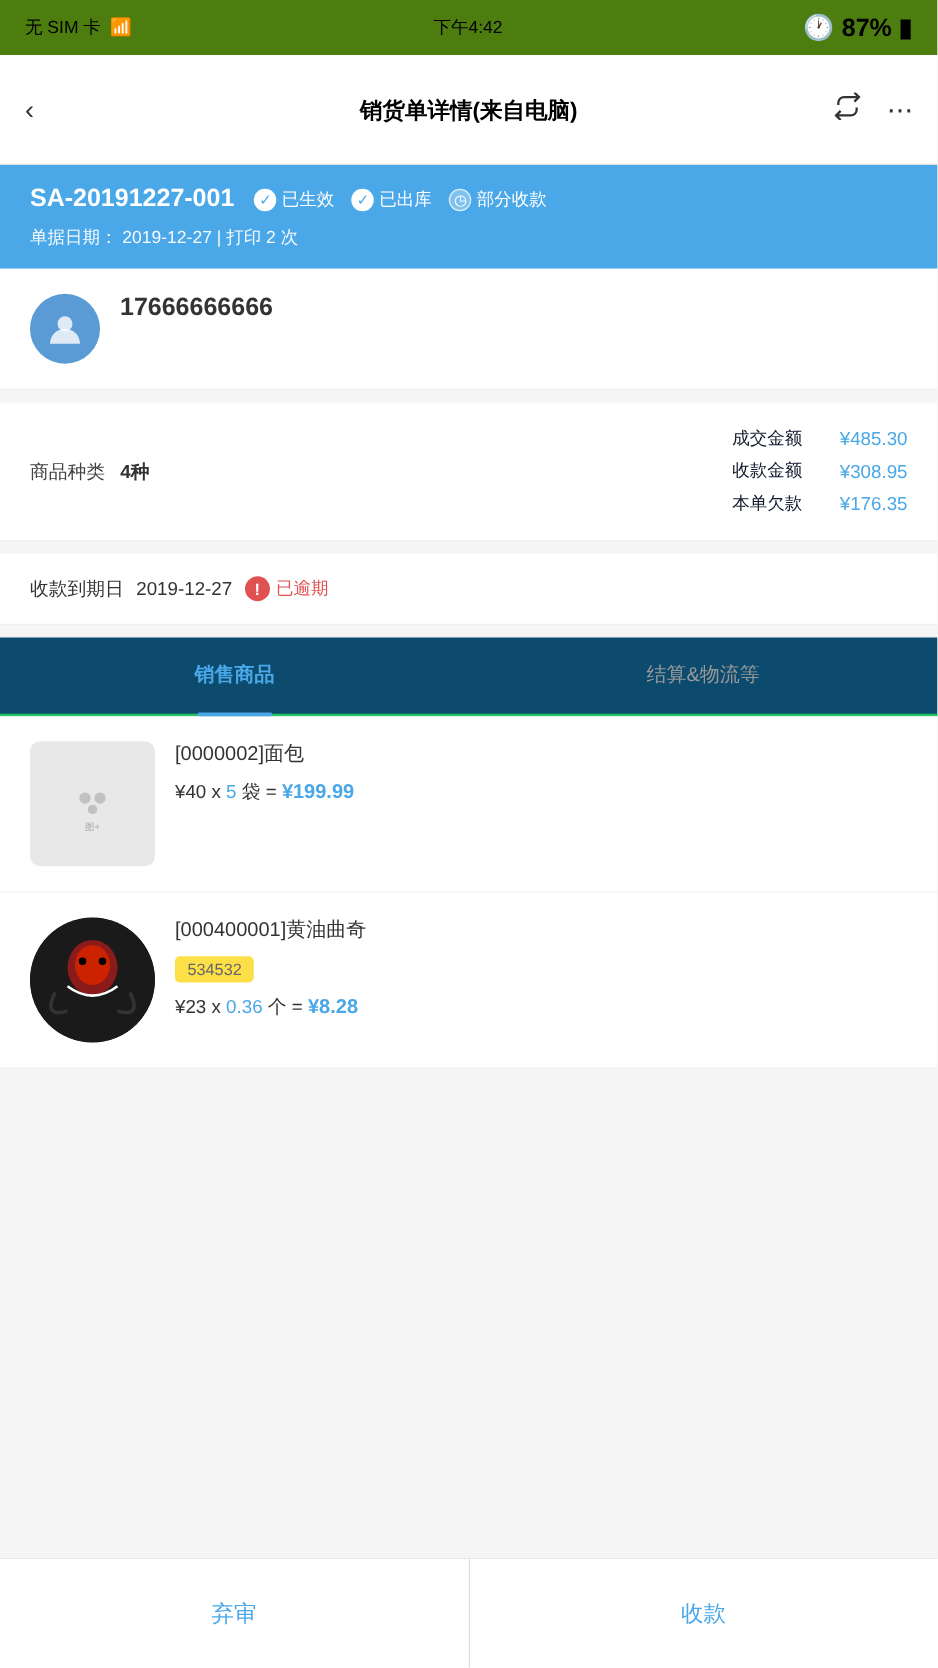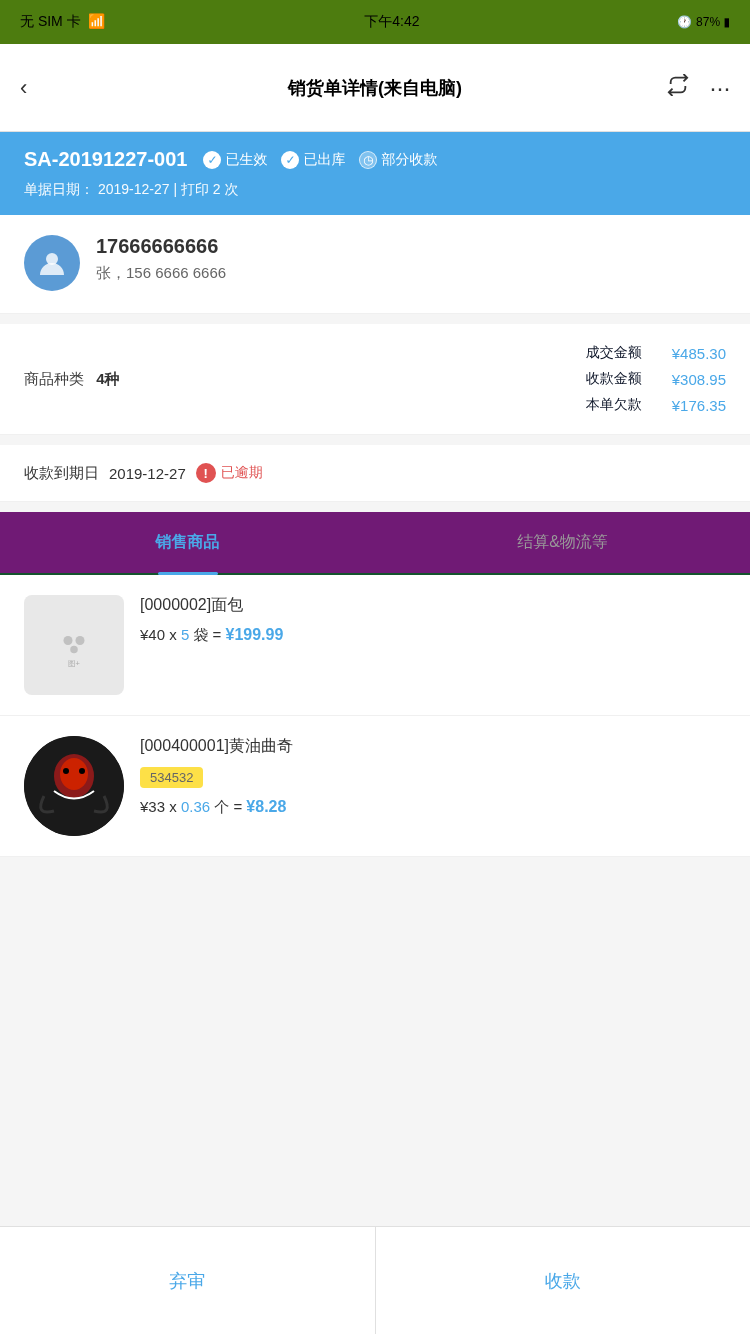--- a/index.html
+++ b/index.html
@@ -17,21 +17,21 @@
     .status-bar {
       height: 44px;
       background: #4d7c0f;
       display: flex;
       align-items: center;
       justify-content: space-between;
       padding: 0 20px;
       font-size: 14px;
       font-weight: 500;
     }
-    .status-bar-right { display: flex; gap: 6px; font-size: 12px; }
+    .status-bar-right { display: flex; gap: 6px; font-size: 20px; font-weight: bold; }
 
     
     .nav-bar {
       height: 88px;
       background: #fff;
       display: flex;
       align-items: center;
       padding: 0 20px;
       border-bottom: 1px solid #e0e0e0;
       position: relative;
@@ -205,23 +205,23 @@
       color: #fff;
       display: flex;
       align-items: center;
       justify-content: center;
       font-size: 13px;
       font-weight: 700;
     }
 
     
     .tabs-section {
-      background: #701a75;
-      display: flex;
-      border-bottom: 2px solid #14532d;
+      background: #0c4a6e;
+      display: flex;
+      border-bottom: 2px solid #22c55e;
     }
     .tab {
       flex: 1;
       padding: 20px 0;
       text-align: center;
       font-size: 16px;
       cursor: pointer;
       position: relative;
     }
     .tab-active {
@@ -288,21 +288,21 @@
     }
     .price-highlight { color: #4AA8E8; }
     .price-total { color: #4AA8E8; font-weight: 600; font-size: 16px; }
 
     
     .bottom-bar {
       position: fixed;
       bottom: 0;
       left: 0;
       width: 750px;
-      height: 108px;
+      height: 88px;
       background: #fff;
       border-top: 1px solid #e0e0e0;
       display: flex;
     }
     .bottom-btn {
       flex: 1;
       display: flex;
       align-items: center;
       justify-content: center;
       font-size: 18px;
@@ -370,21 +370,20 @@
 
 <div class="customer-section">
   <div class="avatar">
     <svg viewBox="0 0 32 32" fill="none">
       <circle cx="16" cy="12" r="6" fill="rgba(255,255,255,0.8)"></circle>
       <path d="M4 28c0-6.627 5.373-12 12-12s12 5.373 12 12" fill="rgba(255,255,255,0.8)"></path>
     </svg>
   </div>
   <div class="customer-info">
     <div class="customer-name">17666666666</div>
-    <div class="customer-contact">张，156 6666 6666</div>
   </div>
 </div>
 
 <div class="divider"></div>
 
 <div class="summary-section">
   <div class="summary-left">
     <span class="summary-label">商品种类</span>
     <span class="summary-value">4种</span>
   </div>
@@ -461,21 +460,21 @@
         <circle cx="42" cy="35" r="3" fill="#000"></circle>
         <circle cx="58" cy="35" r="3" fill="#000"></circle>
         <path d="M20 60 Q10 80 30 75" stroke="#333" stroke-width="3" fill="none"></path>
         <path d="M80 60 Q90 80 70 75" stroke="#333" stroke-width="3" fill="none"></path>
       </svg>
     </div>
     <div class="product-details">
       <div class="product-name">[000400001]黄油曲奇</div>
       <div class="product-sku-badge">534532</div>
       <div class="product-price-line">
-        <span>¥33</span>
+        <span>¥23</span>
         <span> x </span>
         <span class="price-highlight">0.36</span>
         <span>个</span>
         <span> = </span>
         <span class="price-total">¥8.28</span>
       </div>
     </div>
   </div>
 
 </div>

